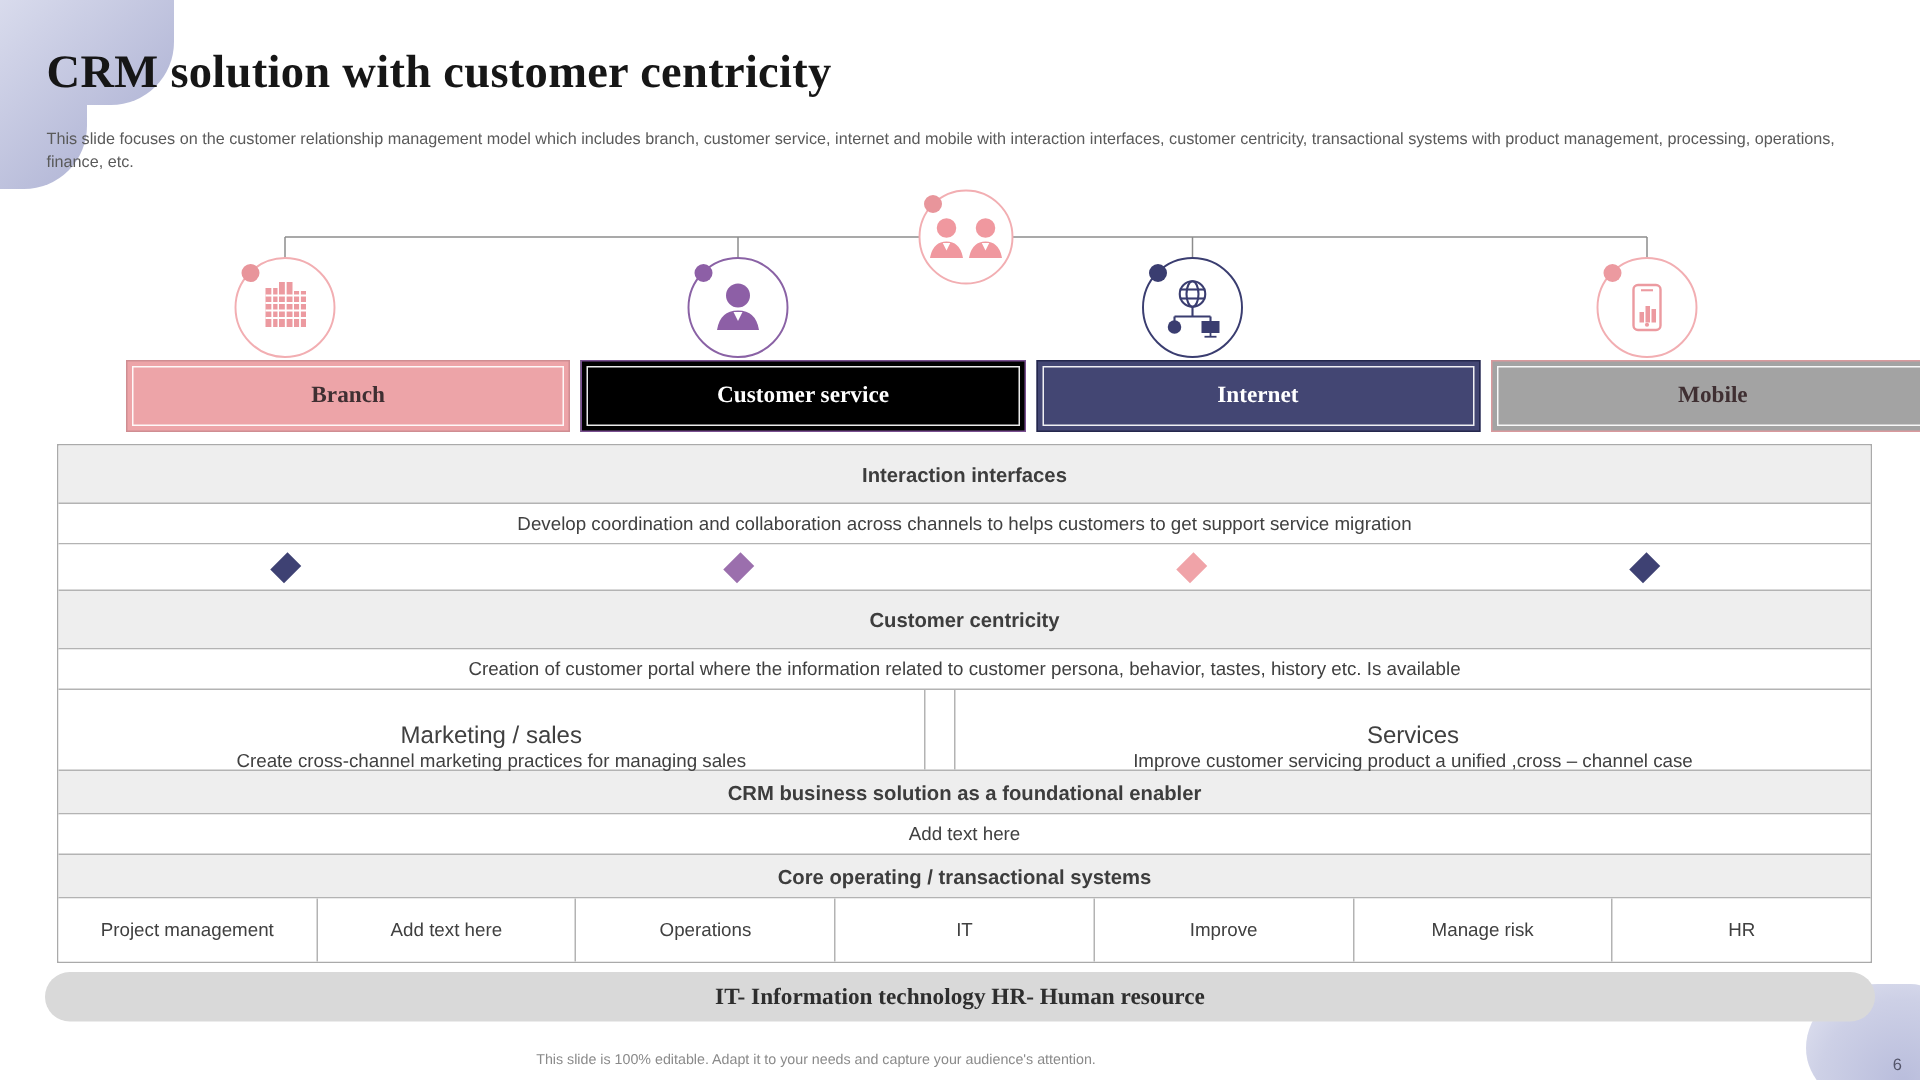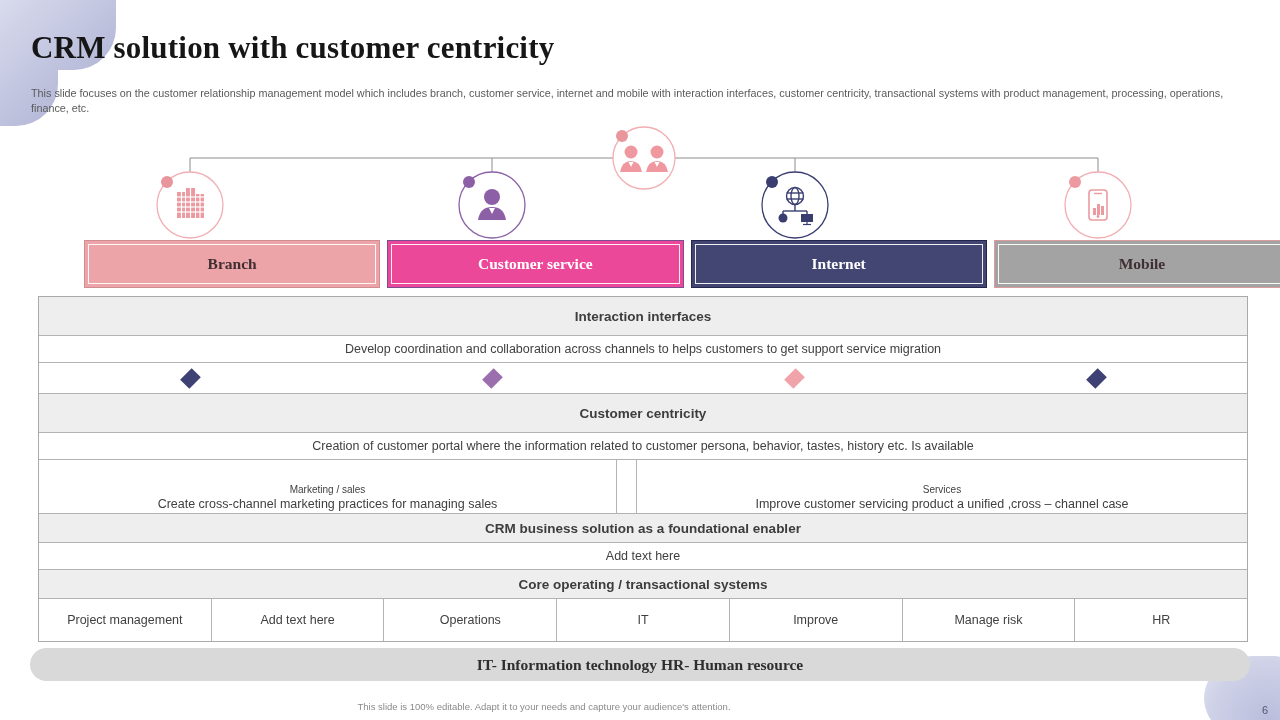--- a/index.html
+++ b/index.html
@@ -36,21 +36,21 @@
          text-align:center; color:#404040; }
   .row:last-child { border-bottom:none; }
   .row.hdr { background:#eeeeee; font-weight:bold; font-size:13.5px; color:#3d3d3d; height:39px; }
   .row.txt { background:#ffffff; font-size:12.5px; height:27px; }
   .row.tall-hdr { height:29px; }
   .row.diamonds { background:#ffffff; height:31px; }
   .diamond-slot { flex:1; display:flex; align-items:center; justify-content:center; }
   .diamond { width:13px; height:13px; transform:rotate(45deg) scaleY(1.25); }
   .row.split { height:54px; background:#fff; padding:0; align-items:stretch; }
   .split-cell { display:flex; flex-direction:column; justify-content:space-evenly; font-size:12.5px; }
-  .split-cell .cell-title { font-size:10px;margin-top:22px; }
+  .split-cell .cell-title { font-size:16px;margin-top:22px; }
   .split-left { width:578px; border-right:1px solid #b3b3b3; }
   .split-gap { width:20px; border-right:1px solid #b3b3b3; }
   .split-right { flex:1; }
   .row.cells { height:42px; background:#fff; padding:0; align-items:stretch; }
   .cell { flex:1; display:flex; align-items:center; justify-content:center;
           font-size:12.5px; border-right:1px solid #b3b3b3; }
   .cell:last-child { border-right:none; }
 
   .legend-pill { position:absolute; left:30px; top:648px; width:1220px; height:33px;
                  background:#d9d9d9; border-radius:17px; display:flex; align-items:center;
@@ -154,21 +154,21 @@
         <path d="M628.5 162 l2.5 5 l2.5 -5 z" fill="#ffffff"></path>
         <path d="M654.5 162 l2.5 5 l2.5 -5 z" fill="#ffffff"></path>
       </g>
     </g>
   </svg>
 
   <div class="bands">
     <div class="band" style="background-color: rgb(237, 164, 168); color: rgb(63, 47, 50); border-color: rgb(207, 141, 146);">
       <span>Branch</span>
     </div>
-    <div class="band" style="background-color: #ec4899; color: rgb(255, 255, 255); border-color: rgb(122, 79, 145);">
+    <div class="band" style="background-color: #000000; color: rgb(255, 255, 255); border-color: rgb(122, 79, 145);">
       <span>Customer service</span>
     </div>
     <div class="band" style="background-color: rgb(67, 70, 115); color: rgb(255, 255, 255); border-color: rgb(36, 39, 77);">
       <span>Internet</span>
     </div>
     <div class="band" style="background-color: #a3a3a3; color: rgb(63, 47, 50); border-color: rgb(217, 153, 157);">
       <span>Mobile</span>
     </div>
   </div>
 

